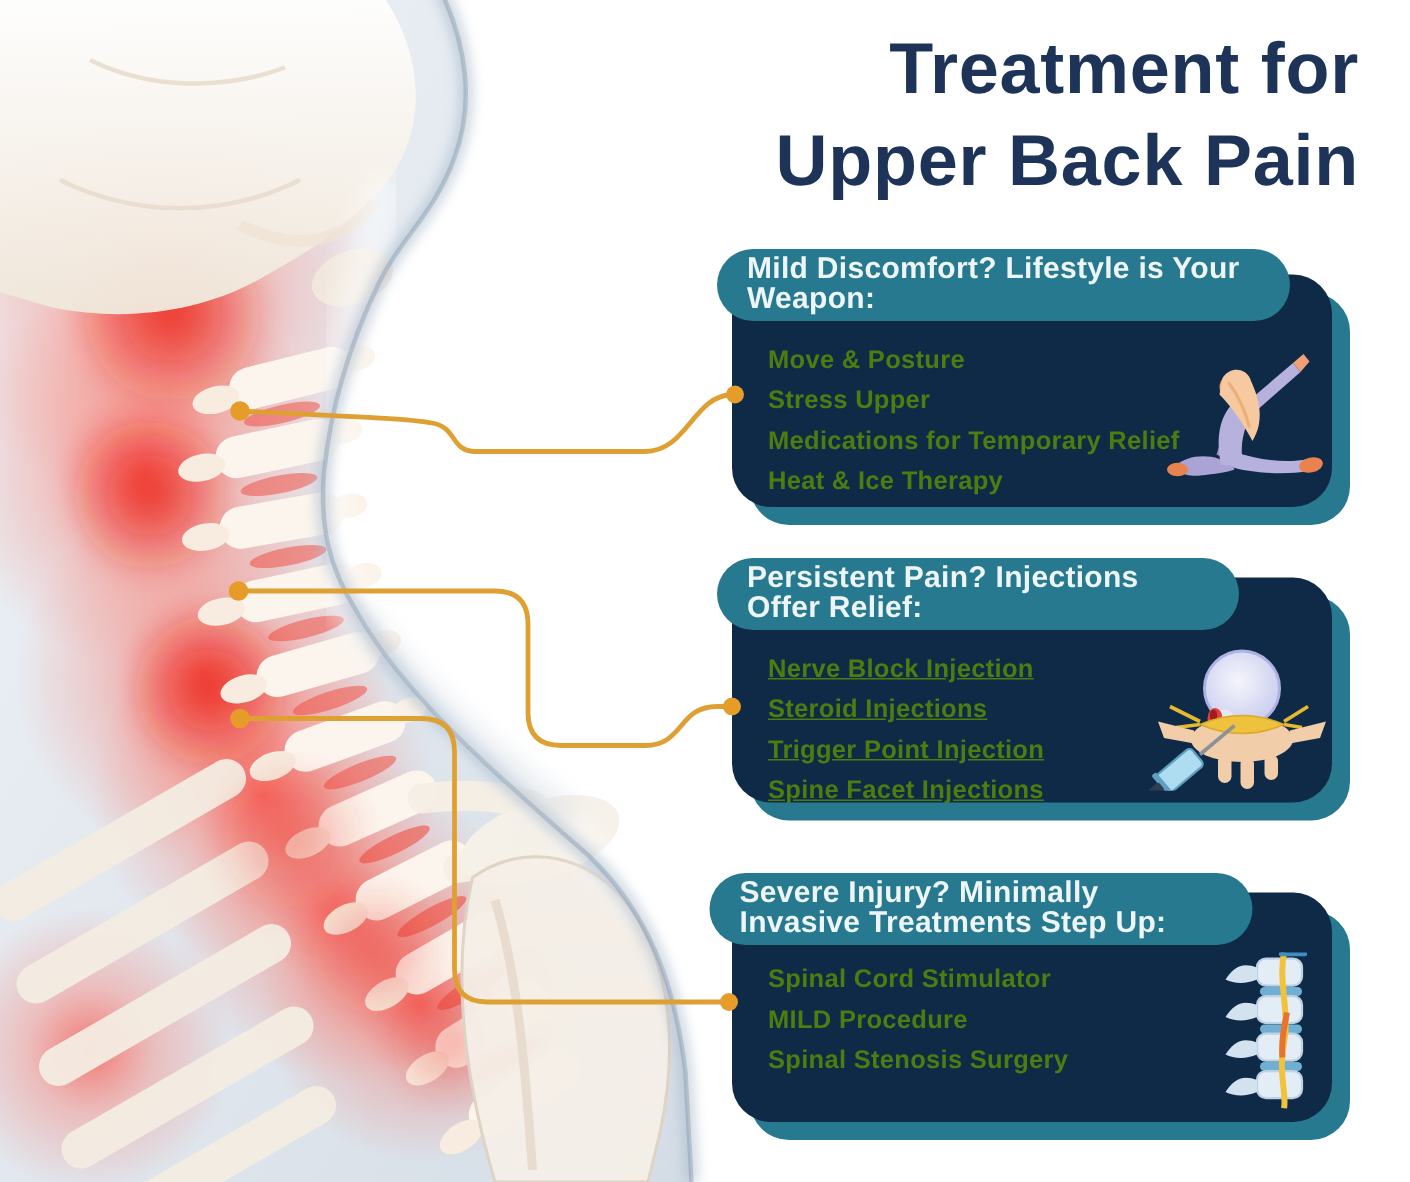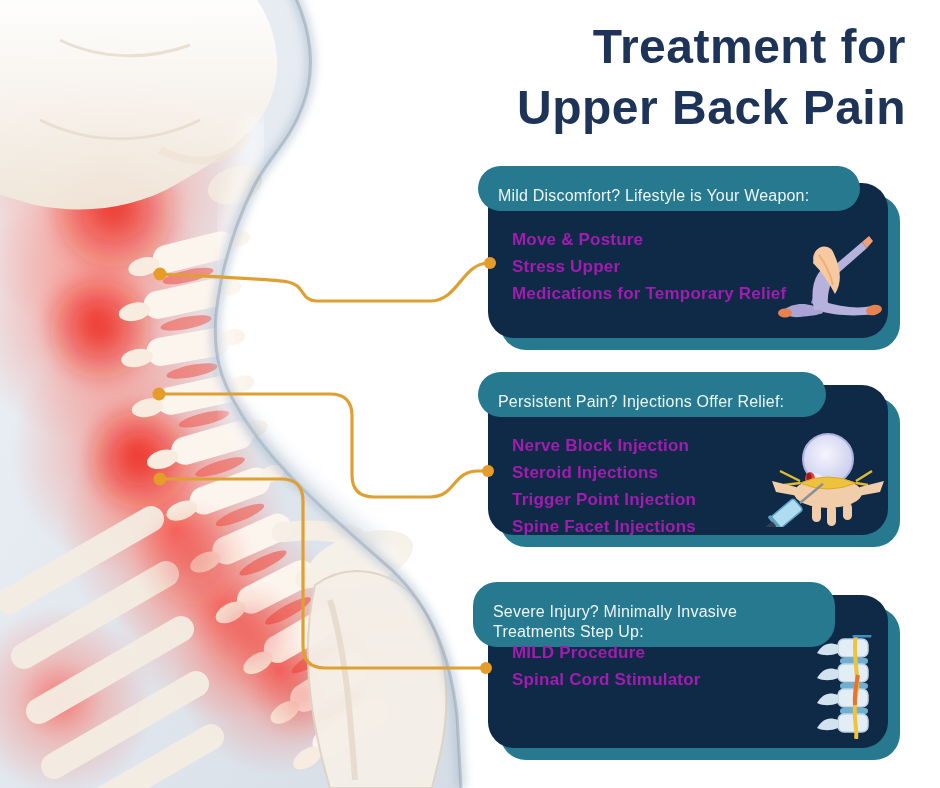--- a/index.html
+++ b/index.html
@@ -18,34 +18,34 @@
   .anatomy{position:absolute;left:0;top:0;z-index:0;}
   
   .connectors{position:absolute;left:0;top:0;z-index:3;pointer-events:none;}
   
   .card{position:absolute;left:488px;width:400px;z-index:2;}
   .card .shadow{position:absolute;left:12px;top:12px;width:400px;height:100%;
     background:#26798e;border-radius:26px;}
   .card .bodybox{position:absolute;left:0;top:0;width:400px;height:100%;
     background:#0f2a47;border-radius:26px;}
   .card .pill{position:absolute;background:#26798e;border-radius:24px;
-    color:#eef5f7;font-size:16px;line-height:20px;font-weight:400;
-    padding:20px 20px 5px 20px;letter-spacing:.2px;}
-  .card .list{position:absolute;left:24px;color:#a21caf;font-weight:bold;
+    color:#eef5f7;font-size:20px;line-height:20px;font-weight:700;
+    padding:3px 20px 5px 20px;letter-spacing:.2px;}
+  .card .list{position:absolute;left:24px;color:#4d7c0f;font-weight:bold;
     font-size:17px;line-height:27px;letter-spacing:.2px;}
   .card .illus{position:absolute;}
   
   .card1{top:183px;height:155px;}
   .card1 .pill{left:-10px;top:-17px;width:342px;}
   .card1 .list{top:43px;}
   .card1 .illus{right:6px;top:40px;}
   
   .card2{top:385px;height:150px;}
   .card2 .pill{left:-10px;top:-13px;width:308px;}
-  .card2 .list{top:47px;}
+  .card2 .list{top:47px;text-decoration:underline;}
   .card2 .illus{right:2px;top:38px;}
   
   .card3{top:595px;height:153px;}
   .card3 .pill{left:-15px;top:-13px;width:322px;}
   .card3 .list{top:44px;}
   .card3 .illus{right:10px;top:40px;}
 </style>
 </head>
 <body>
 
@@ -234,20 +234,21 @@
   <div class="card card1">
     <div class="shadow"></div>
     <div class="bodybox"></div>
     <div class="pill">
       <span>Mild Discomfort? Lifestyle is Your Weapon:</span>
     </div>
     <div class="list">
       <div class="item">Move &amp; Posture</div>
       <div class="item">Stress Upper</div>
       <div class="item">Medications for Temporary Relief</div>
+      <div class="item">Heat &amp; Ice Therapy</div>
     </div>
     <div class="illus">
   <svg width="112" height="100" viewBox="0 0 112 100" aria-hidden="true">
     <path d="M50,52 L41,80 L47,83 L56,56 Z" fill="#9a92c9"></path>
     <path d="M52,78 C70,84 88,86 102,83 L103,91 C84,94 62,92 50,88 Z" fill="#b7b1de"></path>
     <ellipse cx="104" cy="87" rx="8" ry="5" transform="rotate(-12 104 87)" fill="#e8834f"></ellipse>
     <path d="M52,88 C40,78 22,80 14,87 C12,91 20,95 30,94 C40,93 48,92 53,90 Z" fill="#aaa3d6"></path>
     <ellipse cx="15" cy="90" rx="7" ry="4.5" fill="#e8834f"></ellipse>
     <path d="M44,87 C40,66 44,52 55,43 L66,50 C59,62 56,74 59,87 Z" fill="#b7b1de"></path>
     <path d="M58,48 L92,19 L97,25 L64,54 Z" fill="#b7b1de"></path>
@@ -302,22 +303,23 @@
 </div>
   </div>
 
   <div class="card card3">
     <div class="shadow"></div>
     <div class="bodybox"></div>
     <div class="pill">
       <span>Severe Injury? Minimally Invasive Treatments Step Up:</span>
     </div>
     <div class="list">
+      <div class="item">Spinal Cord Stimulator</div>
       <div class="item">MILD Procedure</div>
-      <div class="item">Spinal Cord Stimulator</div>
+      <div class="item">Spinal Stenosis Surgery</div>
     </div>
     <div class="illus">
   <svg width="64" height="104" viewBox="0 0 64 104" aria-hidden="true">
     <g>
       <rect x="26" y="23" width="28" height="6" rx="3" fill="#6fb0d2"></rect>
       <rect x="26" y="48" width="28" height="6" rx="3" fill="#6fb0d2"></rect>
       <rect x="26" y="73" width="28" height="6" rx="3" fill="#6fb0d2"></rect>
       <rect x="24" y="4" width="30" height="18" rx="6" fill="#e3edf6" stroke="#bdd2e2" stroke-width="1.5"></rect>
       <rect x="24" y="29" width="30" height="18" rx="6" fill="#e3edf6" stroke="#bdd2e2" stroke-width="1.5"></rect>
       <rect x="24" y="54" width="30" height="18" rx="6" fill="#e3edf6" stroke="#bdd2e2" stroke-width="1.5"></rect>

